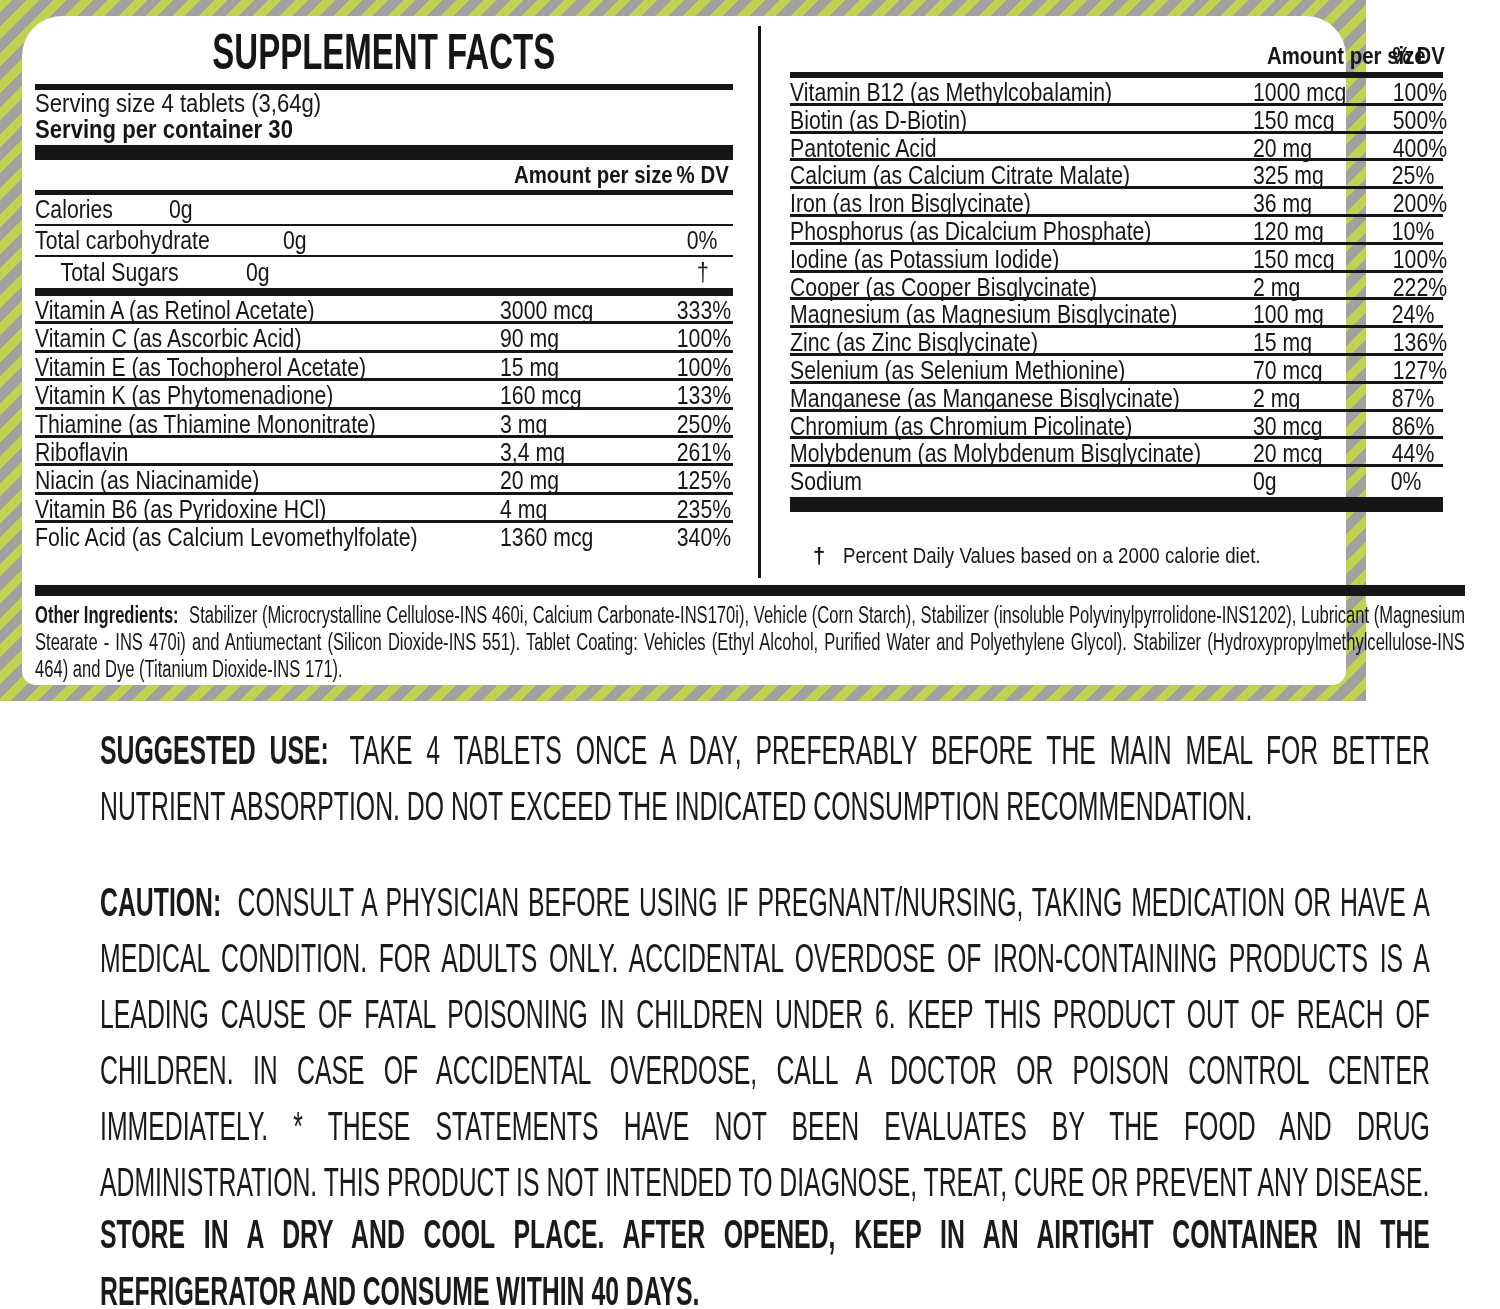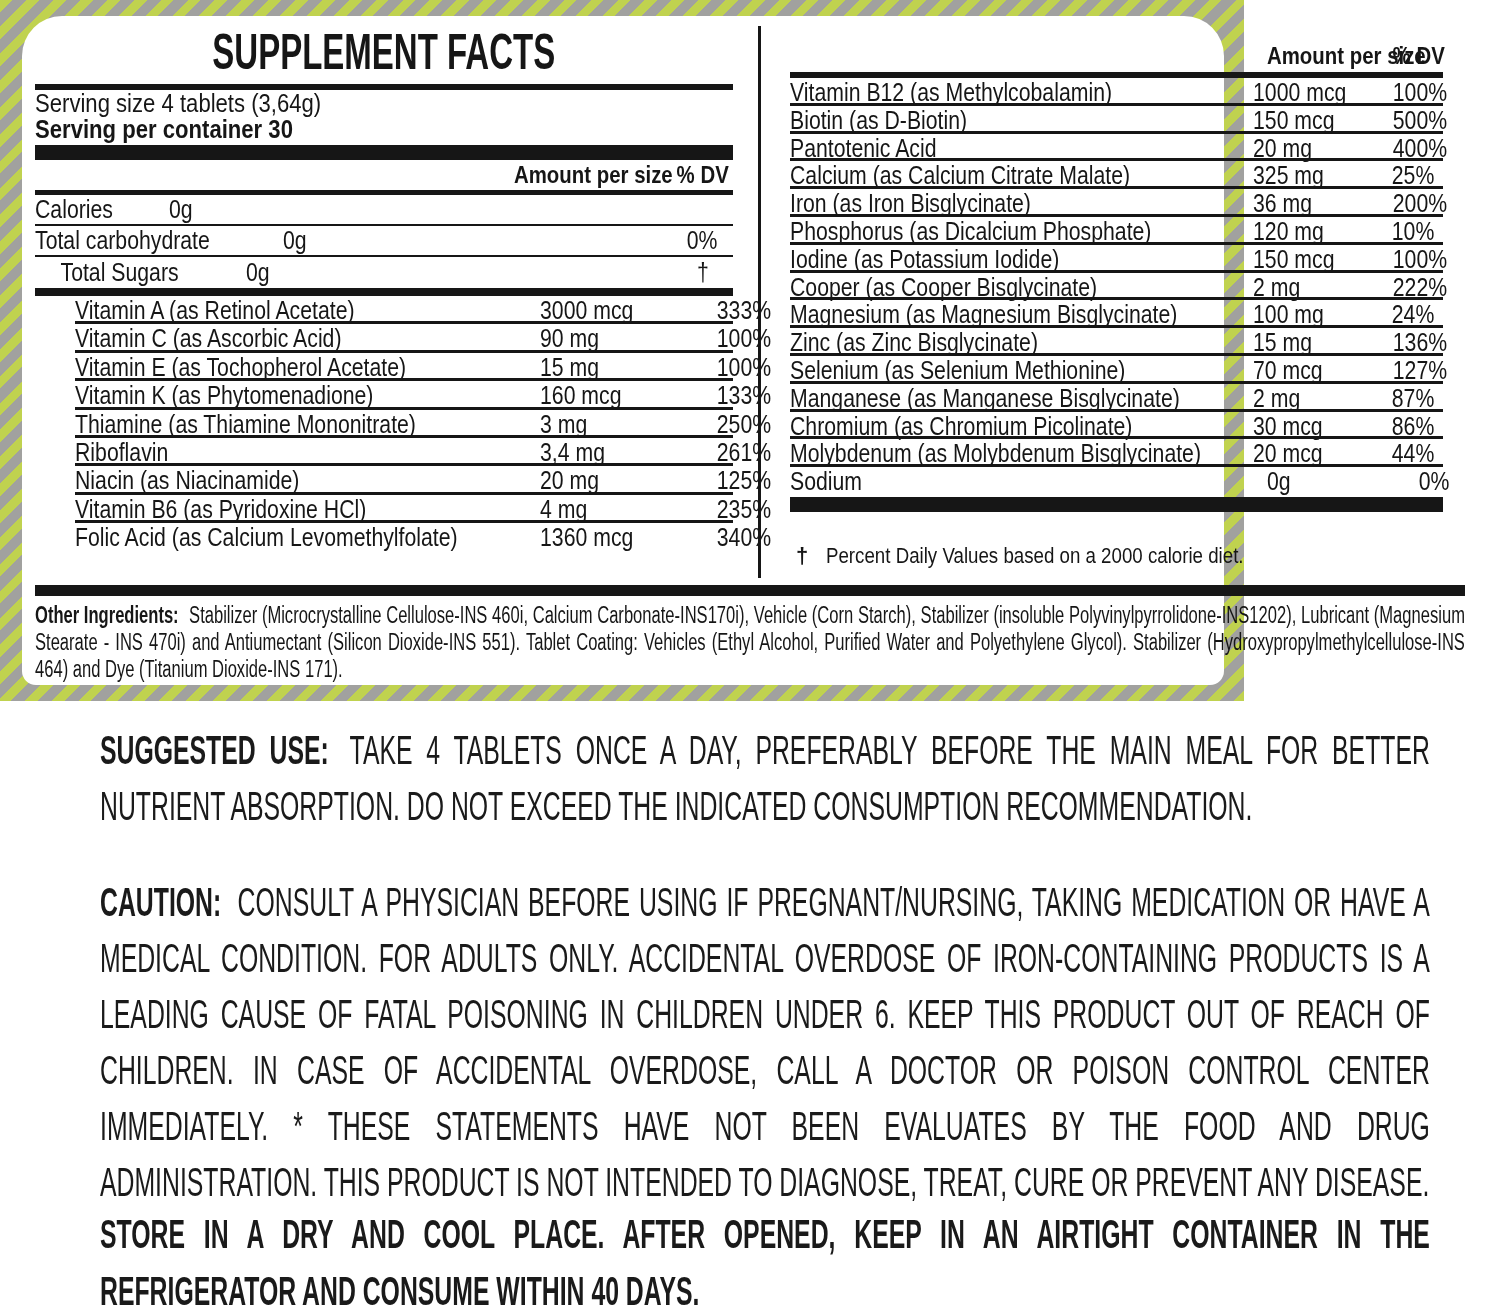--- a/index.html
+++ b/index.html
@@ -10,21 +10,21 @@
   *{margin:0;padding:0;box-sizing:border-box;}
   html,body{background:#ffffff;}
   body{
     width:1500px;height:1309px;position:relative;overflow:hidden;
     font-family:"Liberation Sans",sans-serif;color:var(--ink);
   }
   #stage{position:absolute;inset:0;width:1500px;height:1309px;}
 
   
   .label-frame{
-    position:absolute;left:0;top:0;width:1244px;height:701px;
+    position:absolute;left:0;top:0;width:1366px;height:701px;
     background:repeating-linear-gradient(135deg,var(--stripe-green) 0 9px,var(--stripe-gray) 9px 19px);
   }
   .label-inner{
     position:absolute;left:22px;top:16px;right:20px;bottom:16px;
     background:#fff;border-radius:40px 40px 14px 14px;
   }
 
   
   .cx{display:inline-block;transform:scaleX(0.85);transform-origin:0 50%;white-space:nowrap;}
   .cxc{display:inline-block;transform:scaleX(0.85);transform-origin:50% 50%;white-space:nowrap;}
@@ -43,34 +43,34 @@
   .hdr-row{height:30px;display:grid;grid-template-columns:465px 172px 1fr;align-items:center;font-weight:bold;font-size:24px;}
   .hdr-amt{text-align:left;}
   .hdr-dv{text-align:center;}
   .rule5{height:5px;}
   .mrow{height:31px;display:grid;grid-template-columns:637px 1fr;align-items:center;font-size:25px;border-bottom:2px solid var(--ink);}
   .mrow:last-child{border-bottom:none;}
   .mrow .mname.indent{padding-left:30px;}
   .mrow .mamt{margin-left:42px;}
   .mrow .mdv{text-align:center;}
   .bar8{height:8px;}
-  .vrow{height:28.4px;display:grid;grid-template-columns:465px 172px 1fr;align-items:center;font-size:25px;border-bottom:3px solid var(--ink);margin-left:40px;}
+  .vrow{height:28.4px;display:grid;grid-template-columns:465px 172px 1fr;align-items:center;font-size:25px;border-bottom:3px solid var(--ink);}
   #left-rows .vrow:last-child{border-bottom:none;}
   .vdv{text-align:left;}
 
   
   .divider{position:absolute;left:758px;top:26px;width:3px;height:552px;background:var(--ink);}
 
   
   .col-right{position:absolute;left:790px;top:40px;width:653px;}
   .col-right .hdr-row{height:32px;grid-template-columns:463px 135px 1fr;}
   .rule6{height:6px;}
   .rrow{height:27.8px;display:grid;grid-template-columns:463px 135px 1fr;align-items:center;font-size:25px;border-bottom:3px solid var(--ink);}
-  #right-rows .rrow:last-child{border-bottom:none;gap:14px;}
-  .footnote{margin-top:31px;font-size:22px;height:26px;line-height:26px;}
+  #right-rows .rrow:last-child{border-bottom:none;}
+  .footnote{margin-top:31px;font-size:22px;height:26px;line-height:26px;margin-left:17px;}
   .footnote .fsym{display:inline-block;font-weight:bold;margin:0 18px 0 6px;}
 
   
   .full-bar{position:absolute;left:35px;top:585px;width:1430px;height:11px;background:var(--ink);}
   .ingredients-wrap{position:absolute;left:35px;top:602px;width:1430px;}
   .ingredients{
     width:1986px;transform:scaleX(0.72);transform-origin:0 0;
     font-size:23px;line-height:27px;text-align:justify;
   }
   .ingredients b{margin-right:8px;}

